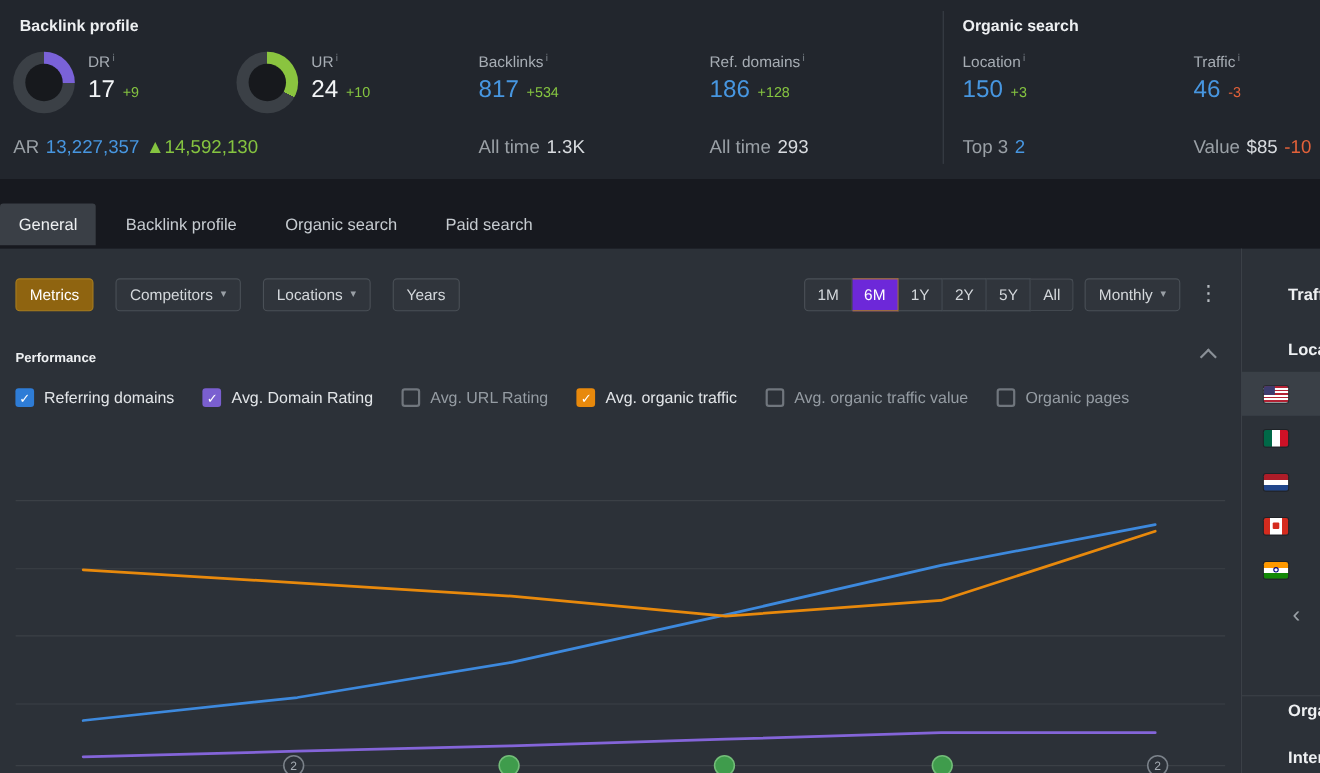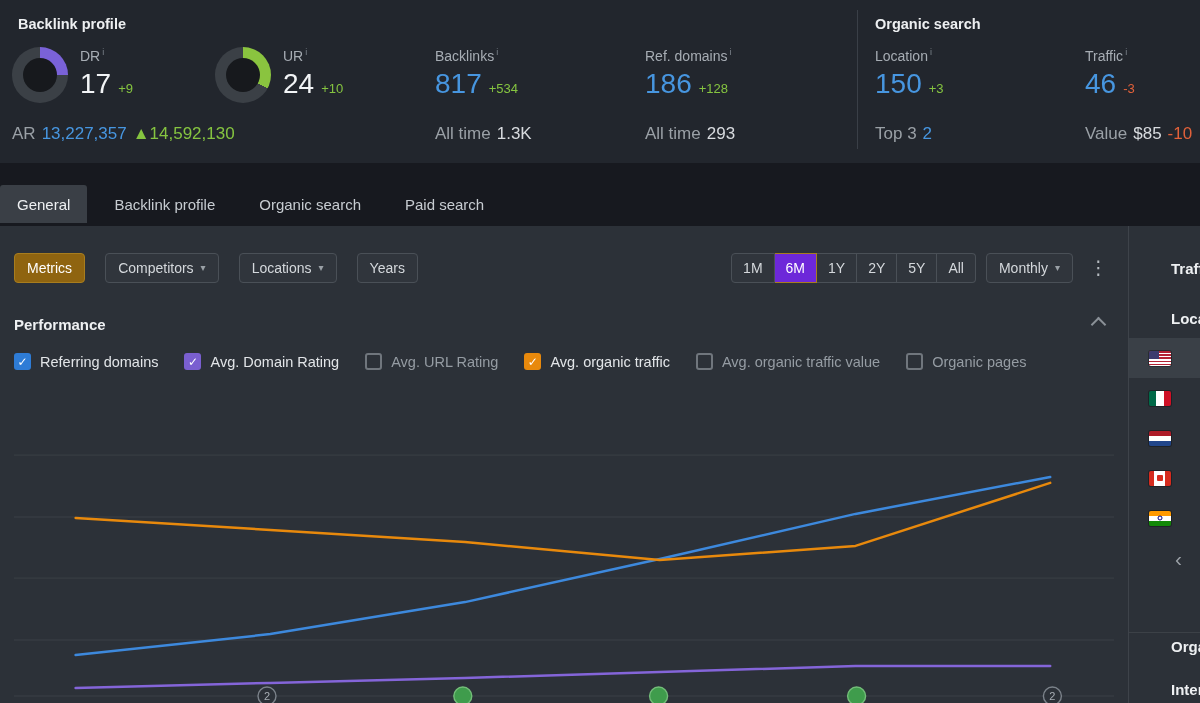--- a/index.html
+++ b/index.html
@@ -11,21 +11,21 @@
   
   .stats{position:absolute;top:0;left:0;right:0;height:163px;background:#22262d;font-size:14px;}
   .section-title{position:absolute;top:16px;font-weight:bold;font-size:14.5px;color:#edeff1;white-space:nowrap;}
   .t-bp{left:18px}.t-os{left:875px}
   .vdiv{position:absolute;left:857px;top:10px;bottom:14px;width:1px;background:#3a3f47;}
   .stat{position:absolute;top:47px;display:flex;gap:12px;align-items:flex-start;}
   .stat-col{display:flex;flex-direction:column;}
   .stat-label{color:#a7adb4;font-size:14px;white-space:nowrap;}
   sup.info{color:#7c838a;font-size:9px;margin-left:2px;cursor:default;}
   .stat-value{margin-top:6px;display:flex;align-items:baseline;gap:7px;}
-  .big{font-size:28px;line-height:1;}
+  .big{font-size:22px;line-height:1;}
   .white{color:#f2f4f6}.blue{color:#4796e0}
   .delta{font-size:13px}.up{color:#85c440}.down{color:#e2613a}
   .stat-sub{position:absolute;top:124px;font-size:17px;display:flex;gap:6px;white-space:nowrap;}
   .sub-label{color:#9aa0a6}.sub-val{color:#d8dbdf}
   .gauge{width:56px;height:56px;border-radius:50%;position:relative;flex:0 0 auto;}
   .gauge::after{content:"";position:absolute;inset:11px;border-radius:50%;background:#17191d;}
 
   
   .tabbar{position:absolute;top:163px;left:0;right:0;height:63px;background:#17191f;
           display:flex;align-items:flex-end;padding-bottom:3px;box-sizing:border-box;}
@@ -47,21 +47,21 @@
   .seg{height:30px;padding:0 11px;display:flex;align-items:center;justify-content:center;
        background:#30353c;border:1px solid #4a5057;border-left:none;font-size:14px;
        color:#d4d8dc;box-sizing:border-box;cursor:pointer;}
   .seg:first-child{border-left:1px solid #4a5057;border-radius:4px 0 0 4px;}
   .seg:last-child{border-radius:0 4px 4px 0;}
   .seg.active{background:#6d28d9;border-color:#a87d1e;color:#fff;}
   .kebab-btn{padding:2px 6px;cursor:pointer;}
   .kebab{font-size:19px;color:#b6bbc0;line-height:1;}
 
   .perf-head{margin-top:30px;padding:0 14px;display:flex;align-items:center;justify-content:space-between;}
-  .perf-title{font-weight:bold;font-size:15px;color:#eef0f2;}
+  .perf-title{font-weight:bold;font-size:12px;color:#eef0f2;}
   .collapse-btn{padding:6px;cursor:pointer;}
   .chev-up{display:block;width:9px;height:9px;border-left:2px solid #8a9097;border-top:2px solid #8a9097;
            transform:rotate(45deg);margin-right:4px;}
 
   .toggles{padding:17px 14px 0;display:flex;flex-direction:column;gap:15px;}
   .toggle-row{display:flex;gap:26px;}
   .metric-toggle{display:flex;align-items:center;gap:9px;font-size:14.5px;color:#e2e5e8;cursor:pointer;white-space:nowrap;}
   .metric-toggle.muted{color:#959ca3;}
   .cb{width:17px;height:17px;border-radius:3px;border:2px solid #70767d;box-sizing:border-box;
       position:relative;background:transparent;flex:0 0 auto;}

